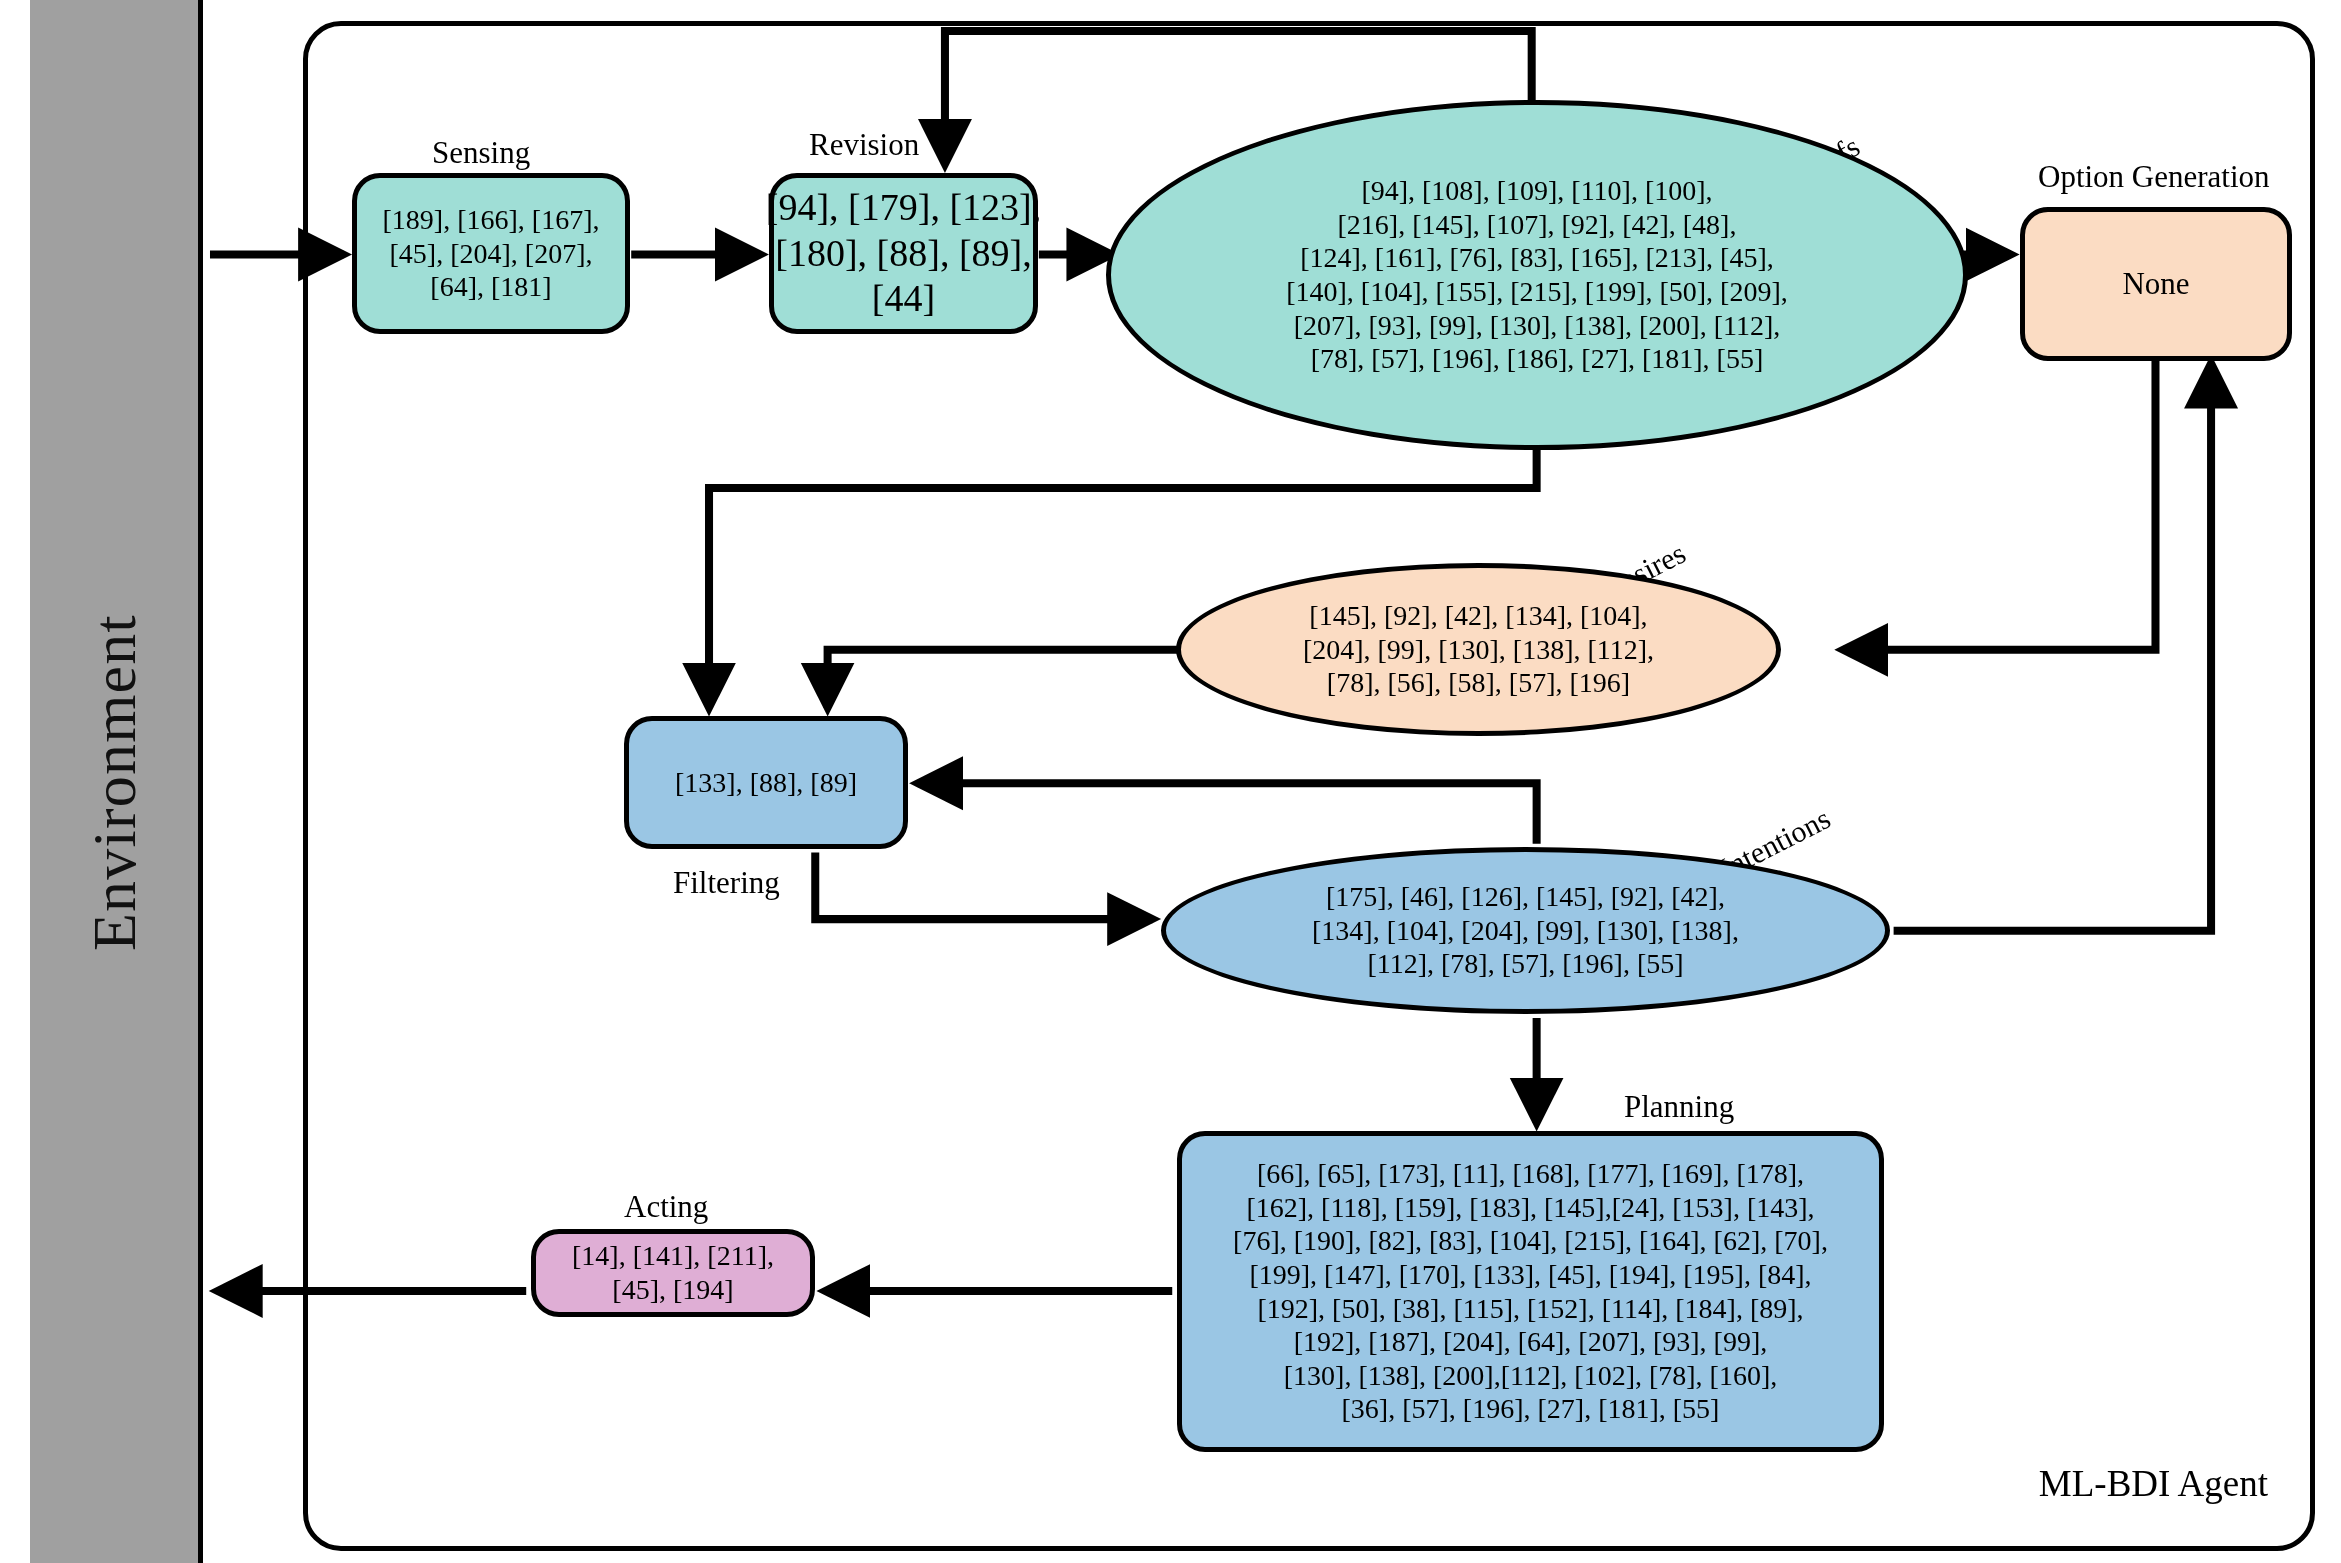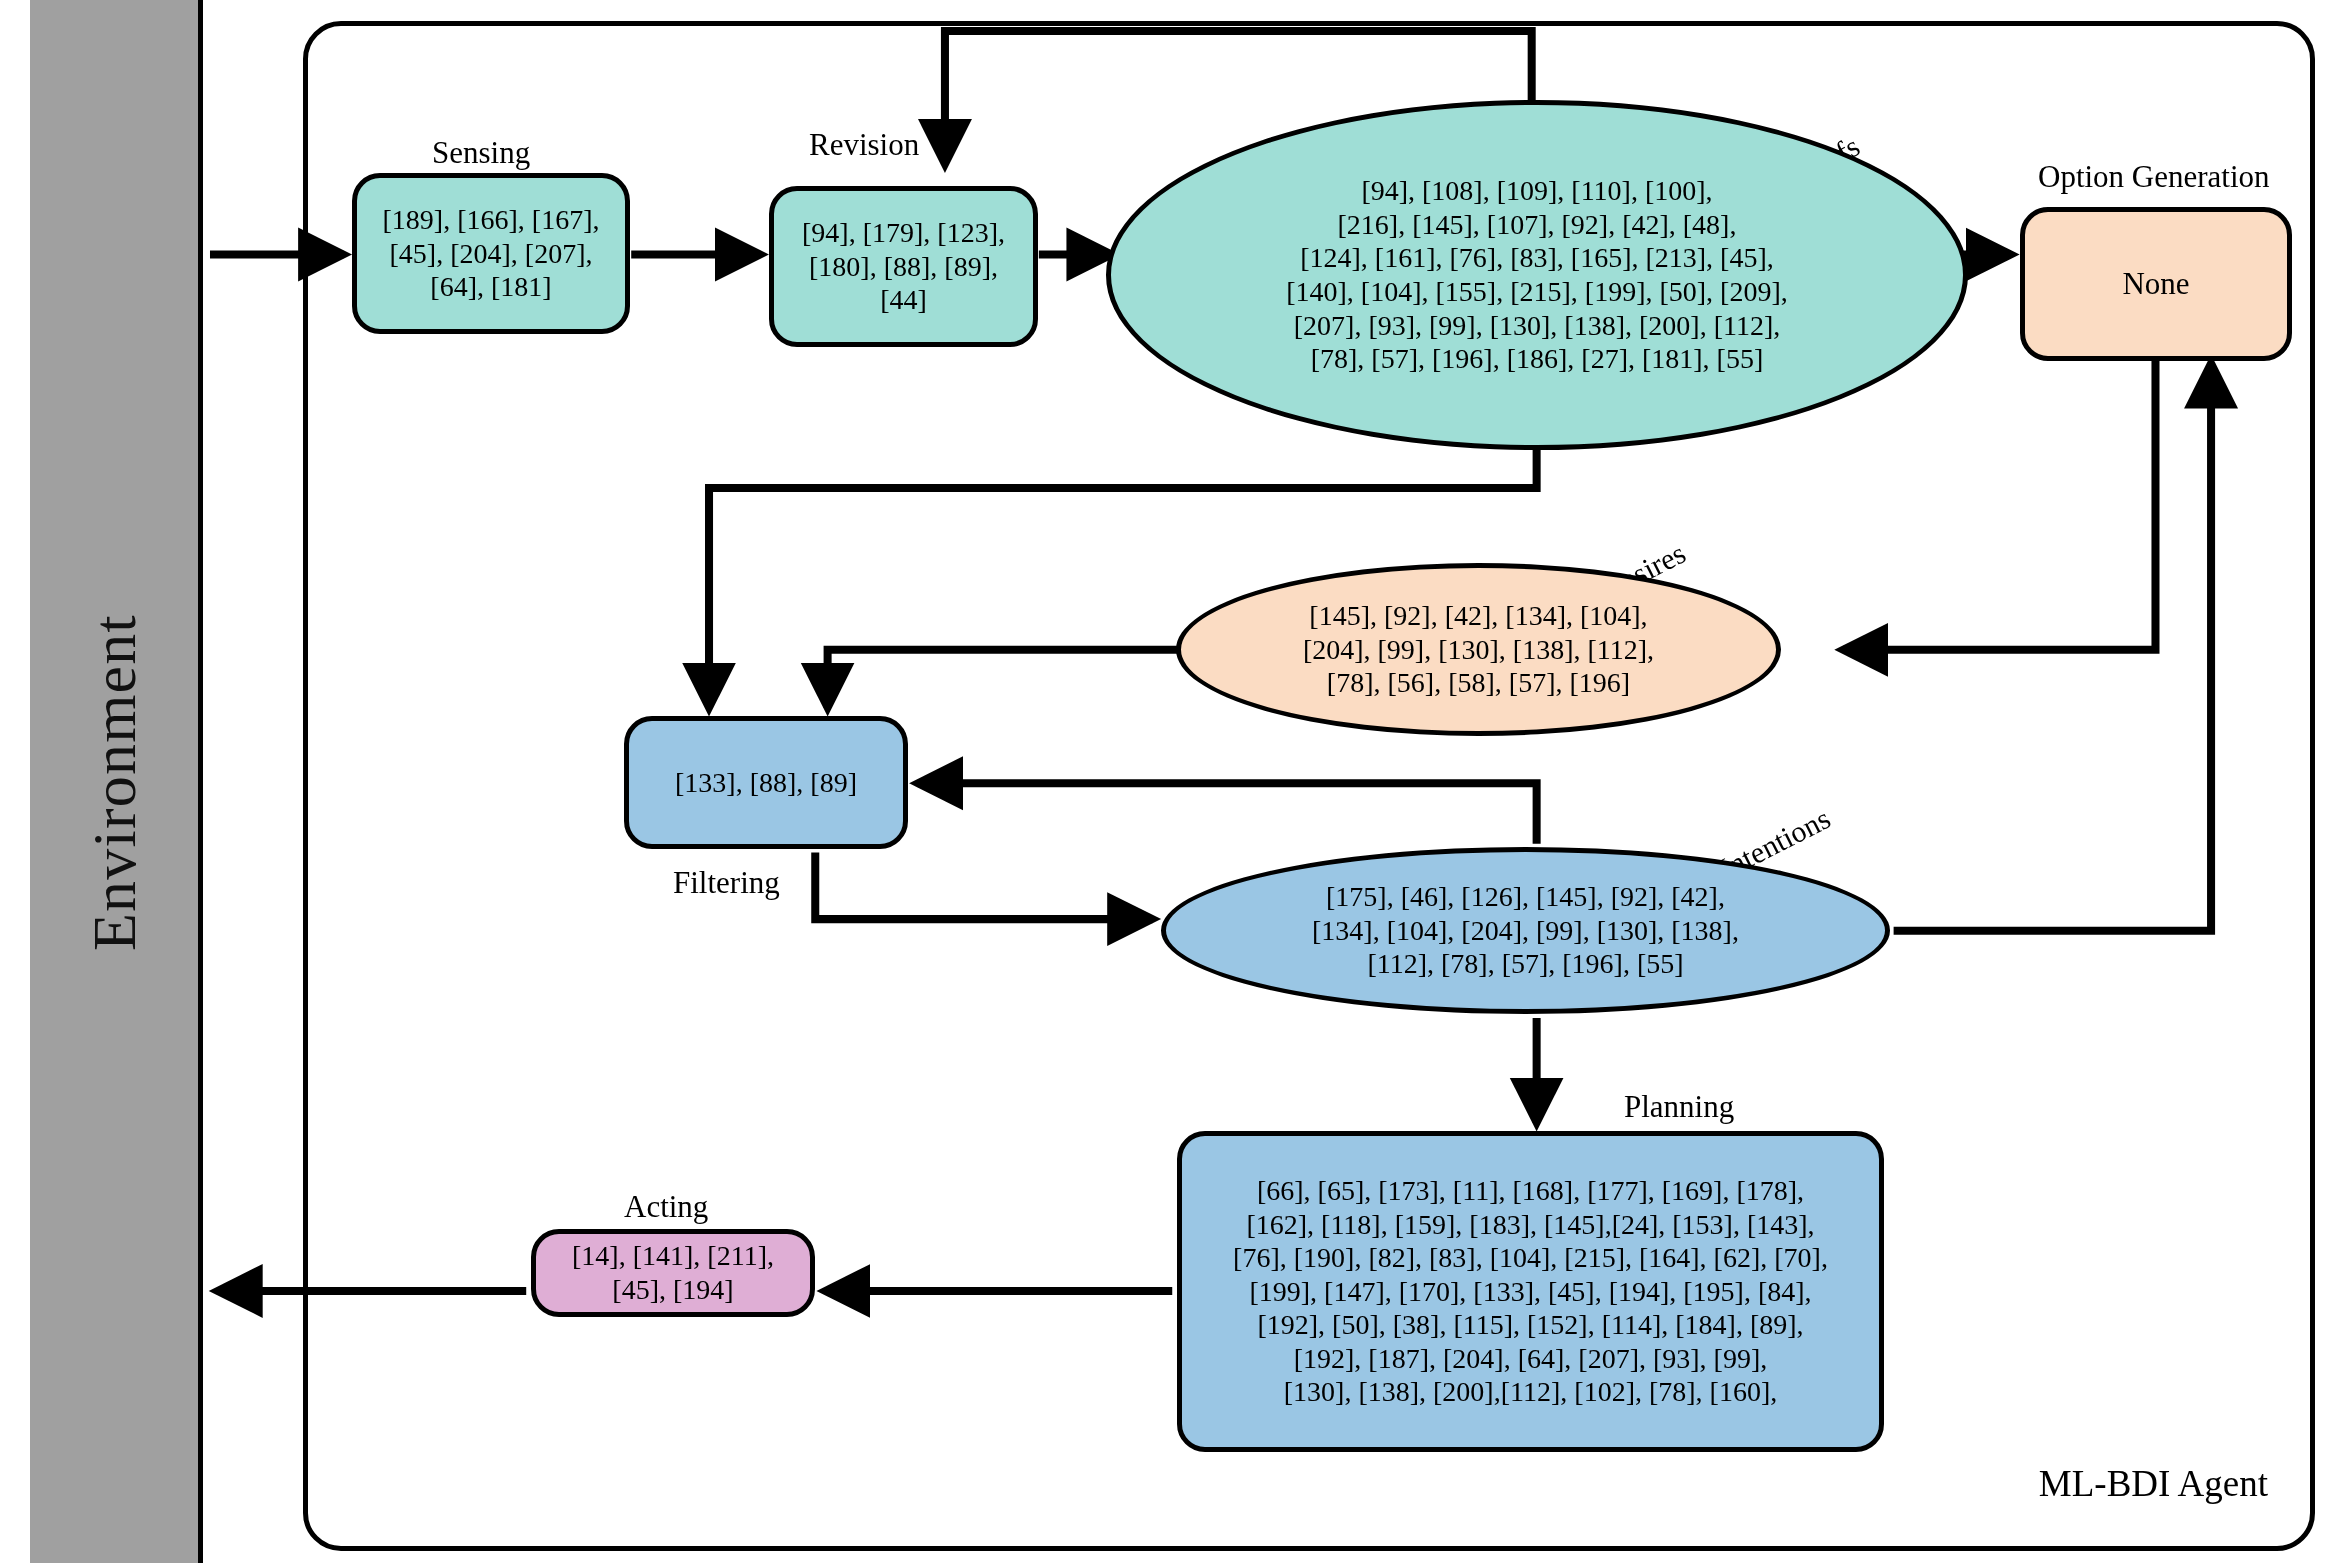--- a/index.html
+++ b/index.html
@@ -50,21 +50,21 @@
 
   
   .ext-label{position:absolute;font-size:31px;white-space:nowrap;}
   .rot-label{position:absolute;font-size:30px;white-space:nowrap;
              transform-origin:left bottom;}
 
   
   #sensing-node   {left:352px;  top:173px;  width:278px;  height:161px;  font-size:28px;}
   #lbl-sensing    {left:432px;  top:135px;}
 
-  #revision-node  {left:769px; top:186px;  width:269px;  height:161px;  font-size:28px;}
+  #revision-node  {left:769px; top:173px;  width:269px;  height:161px;  font-size:38px;}
   #lbl-revision   {left:809px; top:127px;}
 
   #beliefs-node   {left:1106px; top:100px;  width:862px; height:350px; font-size:28px;}
   #lbl-beliefs    {left:1791px; top:166px;  transform:rotate(-29deg);}
 
   #option-node    {left:2020px; top:198px;  width:272px;  height:154px;  font-size:31px;margin-top:9px;}
   #lbl-option     {left:2038px; top:159px;}
 
   #desires-node   {left:1176px; top:563px;  width:605px;  height:173px;  font-size:28px;}
   #lbl-desires    {left:1611px; top:573px;  transform:rotate(-27deg);}
@@ -196,20 +196,21 @@
   <div class="ext-label" id="lbl-planning">Planning</div>
   <div class="node rbox blue" id="planning-node">
     <div class="lines">
       <div>[66], [65], [173], [11], [168], [177], [169], [178],</div>
       <div>[162], [118], [159], [183], [145],[24], [153], [143],</div>
       <div>[76], [190], [82], [83], [104], [215], [164], [62], [70],</div>
       <div>[199], [147], [170], [133], [45], [194], [195], [84],</div>
       <div>[192], [50], [38], [115], [152], [114], [184], [89],</div>
       <div>[192], [187], [204], [64], [207], [93], [99],</div>
       <div>[130], [138], [200],[112], [102], [78], [160],</div>
+      <div>[36], [57], [196], [27], [181], [55]</div>
     </div>
   </div>
 
   <div class="ext-label" id="lbl-acting">Acting</div>
   <div class="node rbox pink" id="acting-node">
     <div class="lines">
       <div>[14], [141], [211],</div>
       <div>[45], [194]</div>
     </div>
   </div>

